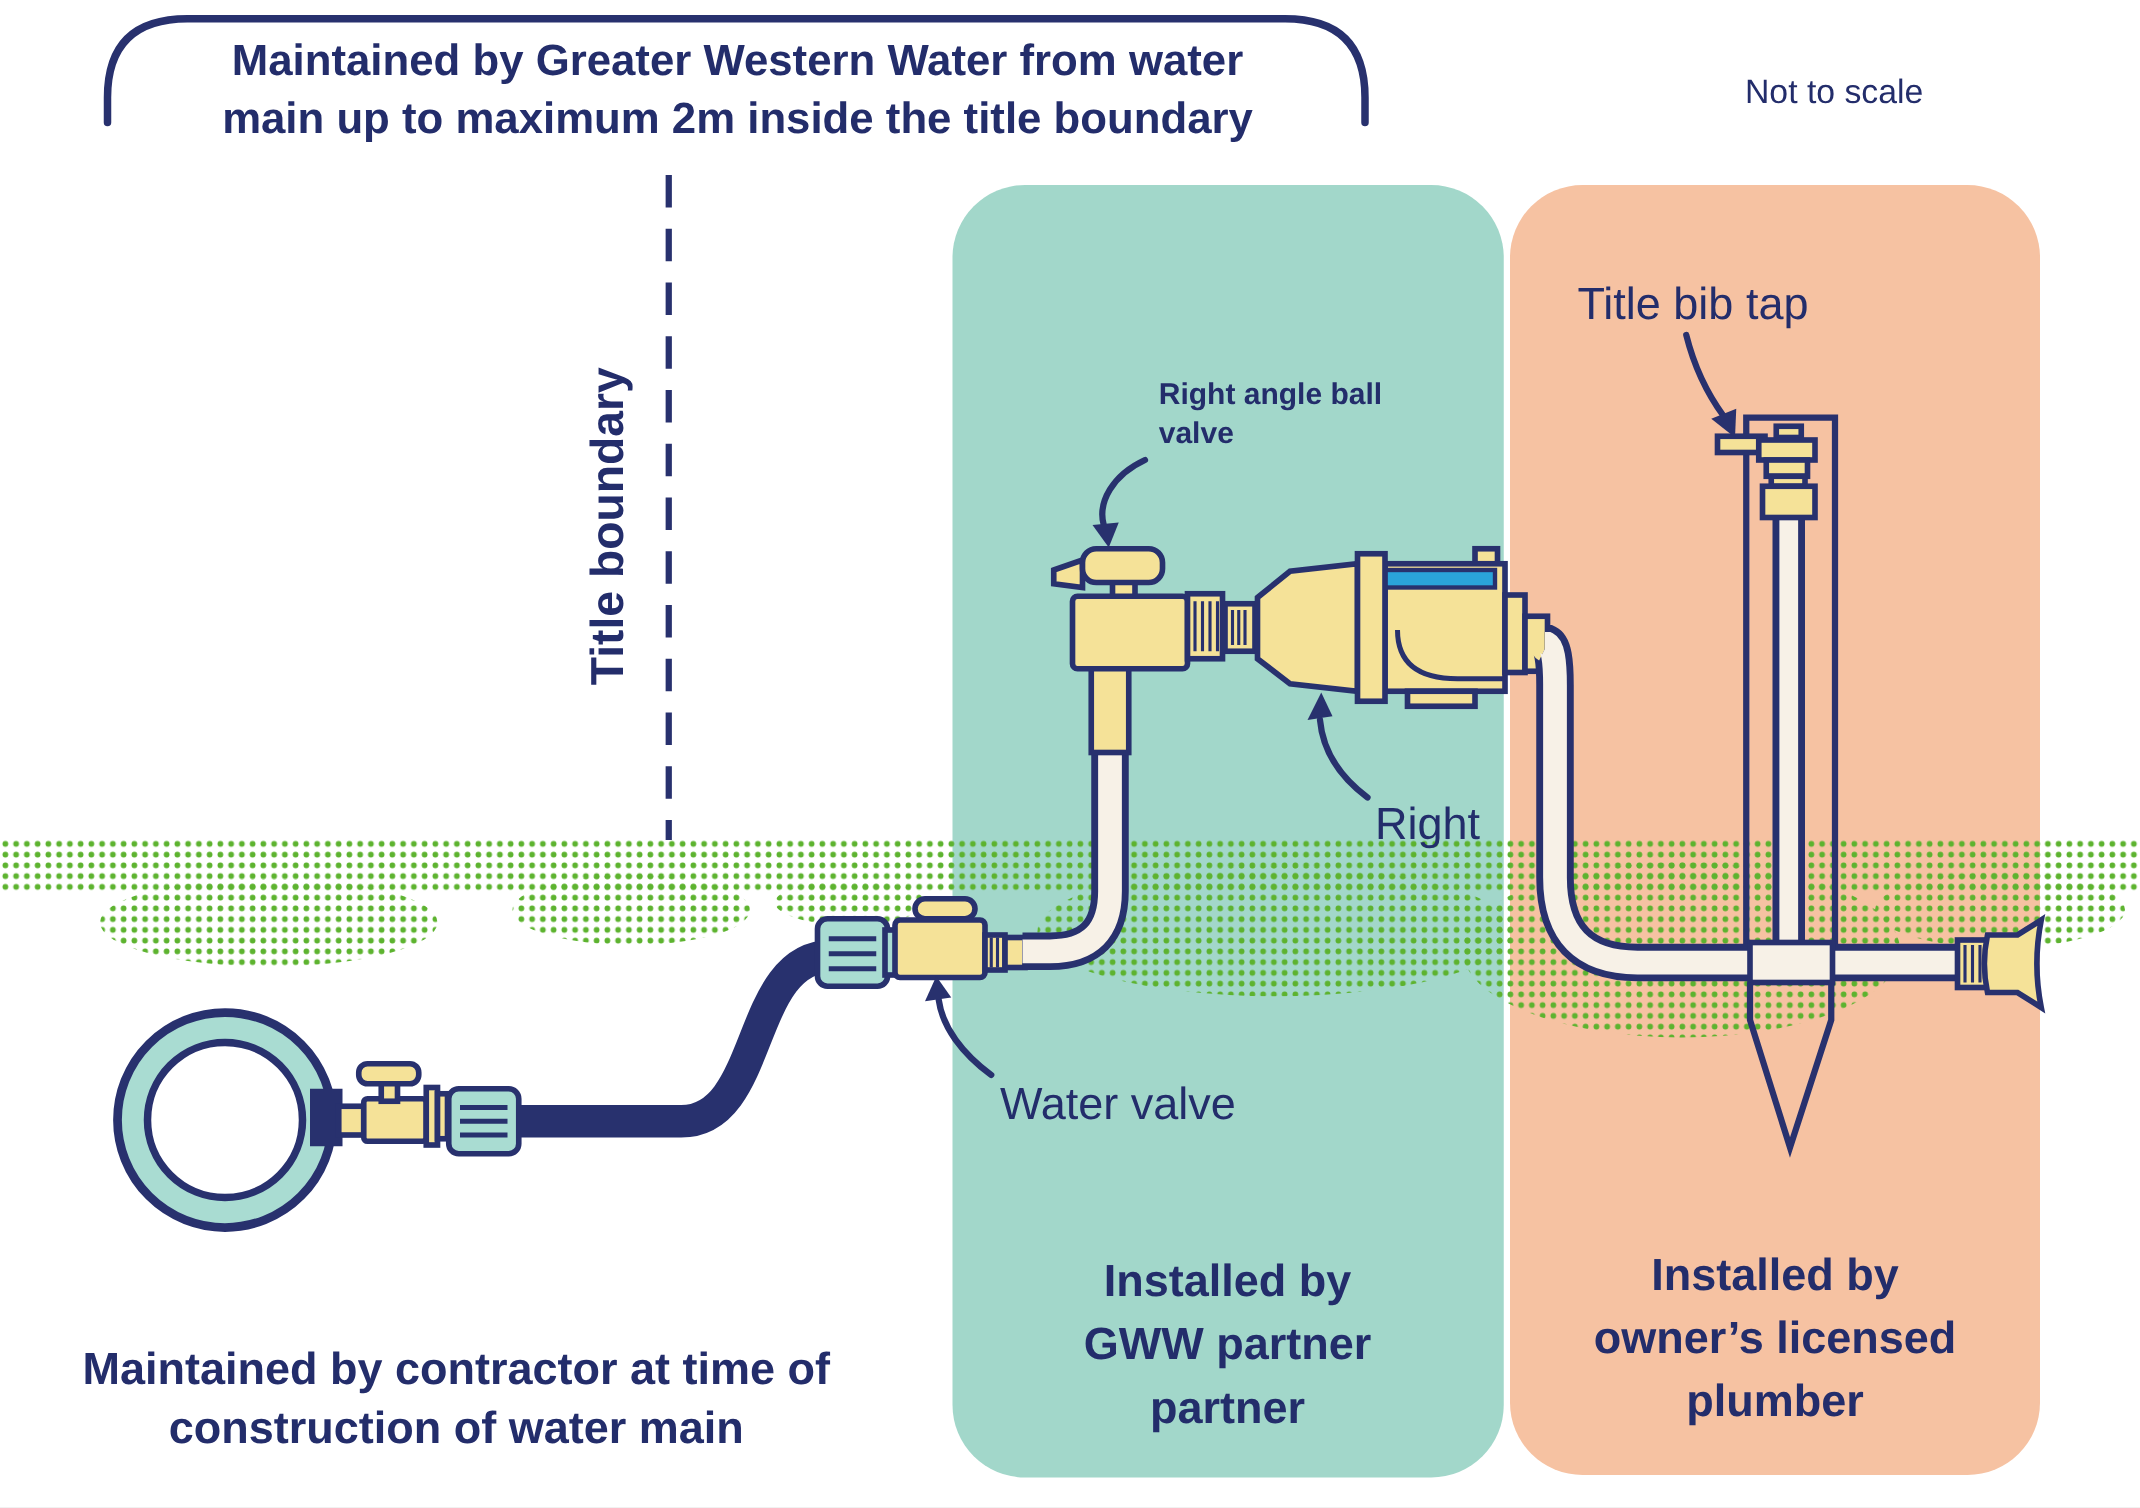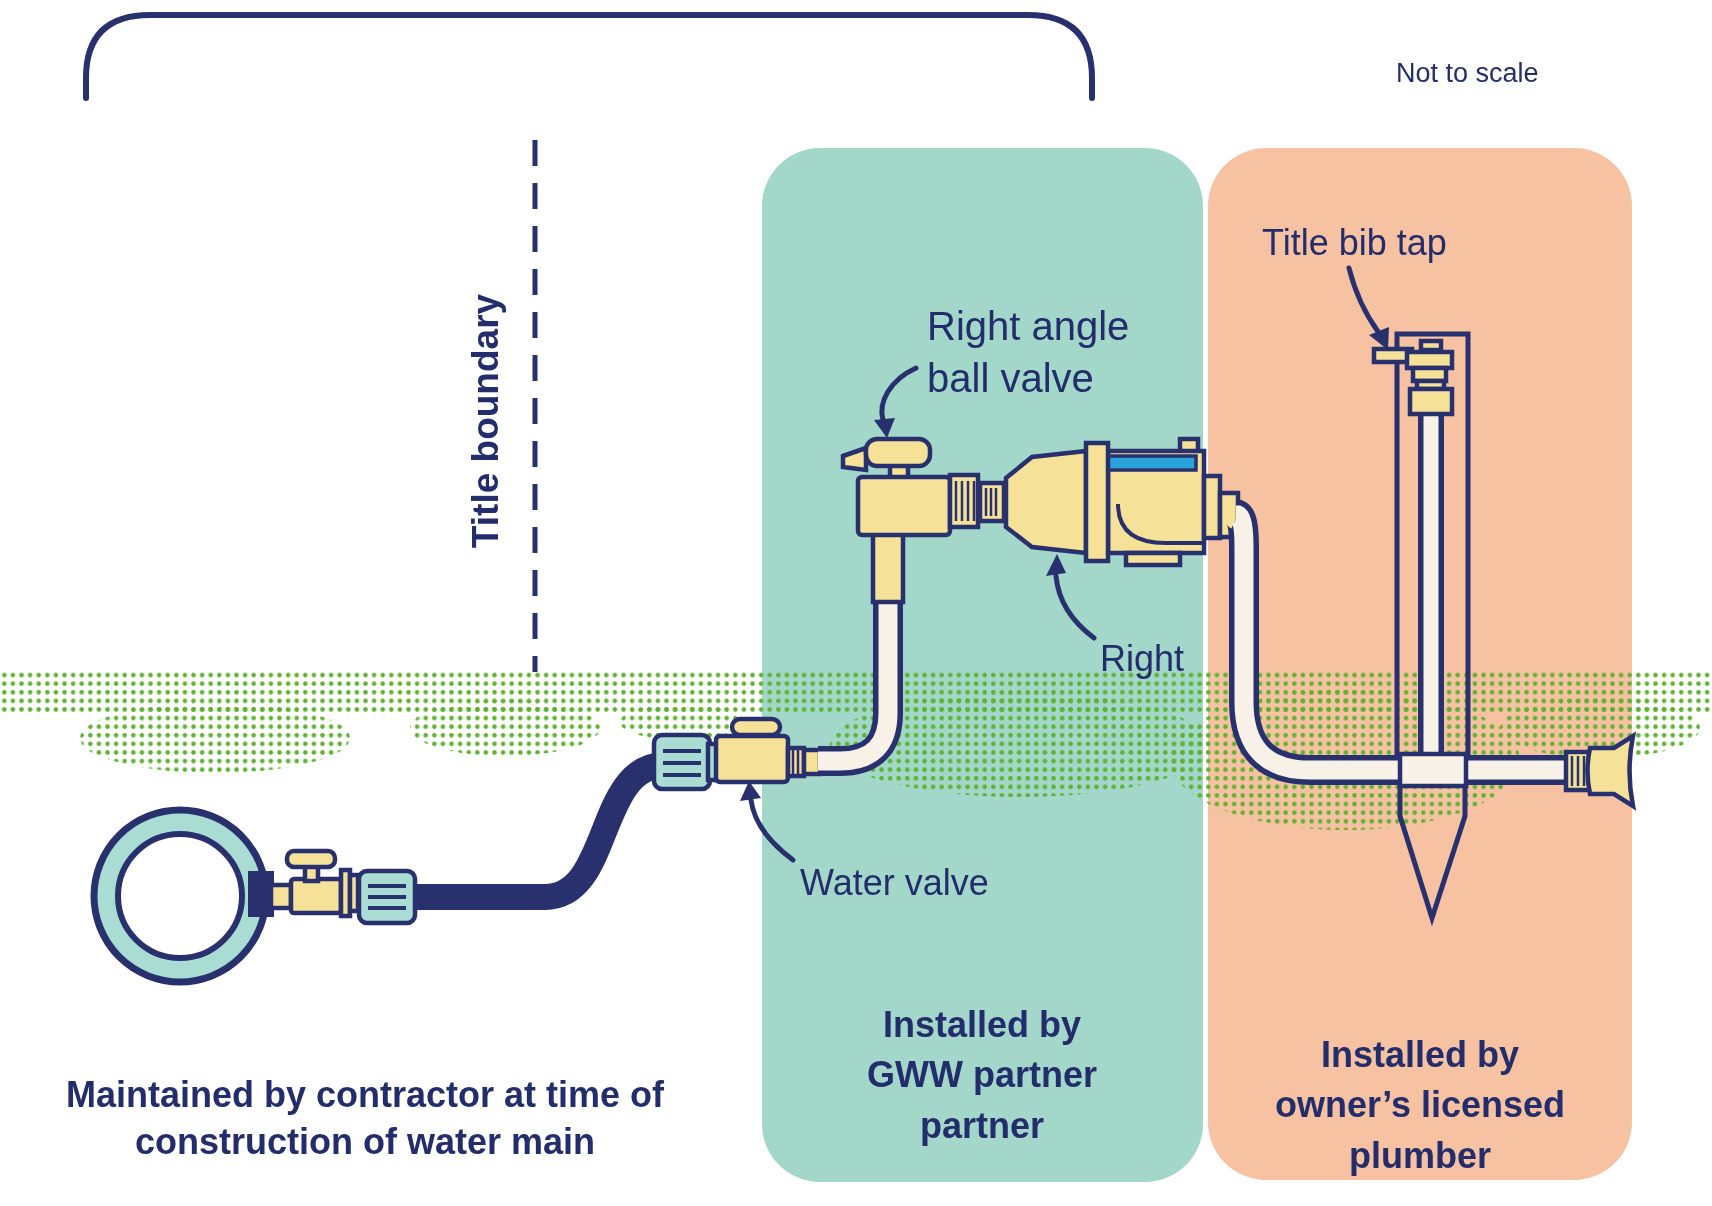--- a/index.html
+++ b/index.html
@@ -14,26 +14,26 @@
   }
   #art{position:absolute;left:0;top:0;}
   .lbl{position:absolute; color:var(--text-navy);}
   .bold{font-weight:bold;}
   .center{text-align:center;}
   .nowrap{white-space:nowrap;}
 
   #title{left:140px; top:26px; width:900px; font-size:35px; line-height:1.32;}
   #not-to-scale{left:1396px; top:58px; font-size:27px;}
   #title-boundary{left:336px; top:400px; width:300px; font-size:37px; transform:rotate(-90deg);}
-  #ra-label{left:927px; top:300px; width:235px; font-size:40px; line-height:1.3;}
+  #ra-label{left:927px; top:300px; width:235px; font-size:24px; line-height:1.3;font-weight:bold;}
   #meter-label{left:1100px; top:638px; font-size:36px;}
   #hosebib-label{left:1262px; top:222px; font-size:36px;}
   #ballvalve-label{left:800px; top:862px; font-size:36px;}
   #zone-gww-label{left:832px; top:1000px; width:300px; font-size:36px; line-height:1.4;}
-  #zone-owner-label{left:1250px; top:995px; width:340px; font-size:36px; line-height:1.4;margin-top:35px;}
+  #zone-owner-label{left:1250px; top:995px; width:340px; font-size:36px; line-height:1.4;}
   #contractor-label{left:25px; top:1072px; width:680px; font-size:36px; line-height:1.3;}
 
   
   .zone-teal{fill:var(--teal-zone);}
   .zone-orange{fill:var(--orange-zone);}
   .dot{fill:var(--green);}
   .navyline{stroke:var(--navy); fill:none;}
   .navyfill{fill:var(--navy); stroke:none;}
   .yellow{fill:var(--yellow); stroke:var(--navy); stroke-width:4.5;}
   .tealfit{fill:var(--teal-fit); stroke:var(--navy); stroke-width:4.5;}
@@ -183,20 +183,21 @@
       <polygon class="navyfill" points="874,420 895,418 887,438" stroke="none"></polygon>
       <path d="M 1094 638 C 1070 620 1058 598 1056 576"></path>
       <polygon class="navyfill" points="1046,576 1066,573 1057,554" stroke="none"></polygon>
       <path d="M 1349 268 C 1356 296 1368 318 1379 333"></path>
       <polygon class="navyfill" points="1369,335 1389,327 1388,350" stroke="none"></polygon>
       <path d="M 793 860 C 770 843 754 822 751 800"></path>
       <polygon class="navyfill" points="740,801 761,798 749,781" stroke="none"></polygon>
     </g>
   </svg>
 
+  <div class="lbl bold center" id="title">Maintained by Greater Western Water from water main up to maximum 2m inside the title boundary</div>
 
   <div class="lbl nowrap" id="not-to-scale">Not to scale</div>
 
   <div class="lbl bold center nowrap" id="title-boundary">Title boundary</div>
 
   <div class="lbl" id="ra-label">Right angle ball valve</div>
 
   <div class="lbl nowrap" id="meter-label">Right</div>
 
   <div class="lbl nowrap" id="hosebib-label">Title bib tap</div>

